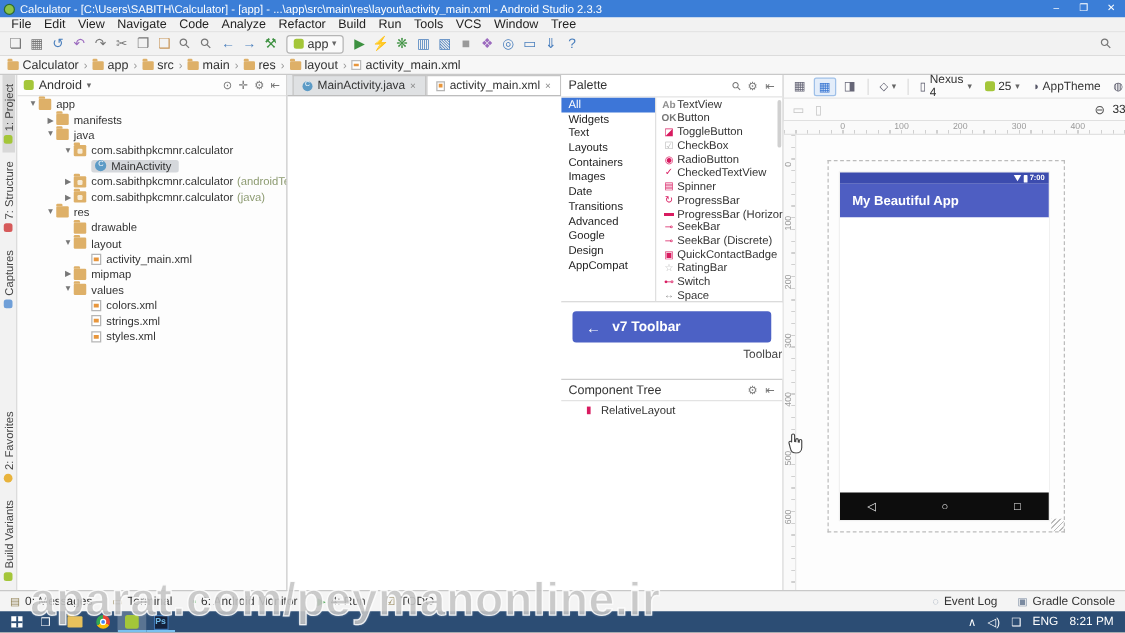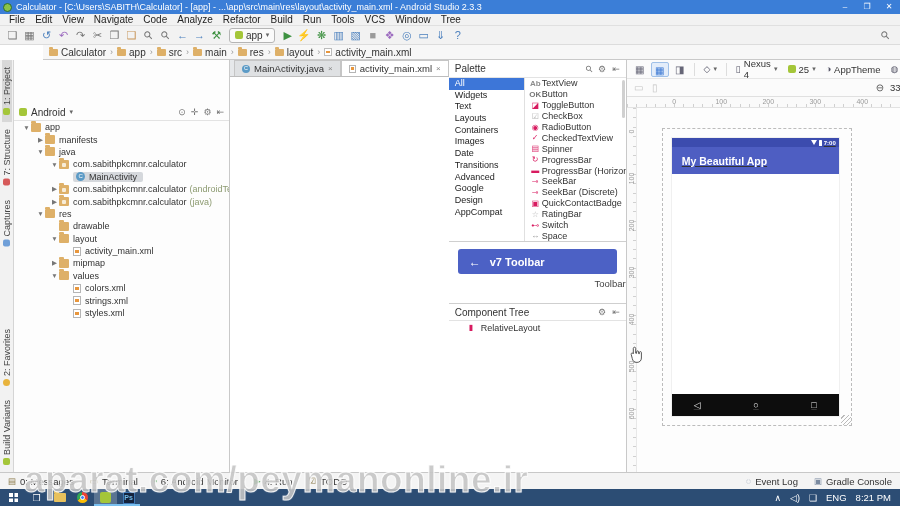--- a/index.html
+++ b/index.html
@@ -20,42 +20,42 @@
   .tbgroup{display:flex;align-items:center;}
   .tbi{width:17px;text-align:center;font-size:11px;line-height:17px;color:#777;}
   .tb-blue{color:#4a7fbd;} .tb-green{color:#3d9140;} .tb-purple{color:#9c6bbf;}
   .tb-amber{color:#e0a030;} .tb-gray{color:#9a9a9a;} .tb-tan{color:#c8965a;}
   .rot{display:inline-block;transform:rotate(-45deg);}
   .run-chip{display:flex;align-items:center;gap:3px;border:1px solid #b5b5b5;border-radius:3px;
     background:#fafafa;padding:0 5px;height:15px;font-size:10px;margin:0 4px;}
   .mini-droid{width:8px;height:8px;background:#a4c639;border-radius:2px;flex:none;}
   .caret{font-size:7px;color:#666;}
   
-  .crumbs{height:15px;background:#f7f7f7;display:flex;align-items:center;padding-left:6px;border-bottom:1px solid #c9c9c9;margin-left:43px;}
+  .crumbs{height:15px;background:#f7f7f7;display:flex;align-items:center;padding-left:6px;border-bottom:1px solid #c9c9c9;}
   .crumb{display:flex;align-items:center;font-size:10px;color:#333;}
   .crumb-sep{color:#999;padding:0 4px;font-size:9px;}
   .bc-folder{width:9px;height:7px;background:#deb068;border-radius:1px;margin-right:3px;position:relative;}
   .bc-folder::before{content:"";position:absolute;top:-2px;left:0;width:4px;height:2px;background:#deb068;border-radius:1px 1px 0 0;}
   .bc-xml{width:8px;height:8px;background:#fff;border:1px solid #bbb;margin-right:3px;position:relative;}
   .bc-xml::before{content:"";position:absolute;inset:2px 1px;background:#e8963c;}
   
   .main{display:flex;height:412px;}
   .strip{width:14px;background:#f2f2f2;display:flex;flex-direction:column;align-items:center;flex:none;}
   .strip.left{border-right:1px solid #d5d5d5;}
   .strip.rightouter{border-left:1px solid #d5d5d5;}
   .vtab{writing-mode:vertical-rl;transform:rotate(180deg);font-size:9px;color:#444;padding:7px 0;display:flex;align-items:center;gap:3px;}
   .vtab.rside{transform:none;}
   .vtab.sel{background:#d8d8d8;}
   .vspacer{flex:1;}
   .dot{width:7px;height:7px;border-radius:2px;flex:none;}
   .st-android{background:#a4c639;} .st-red{background:#d65a5a;} .st-blue{background:#6f9fd8;}
   .st-star{background:#e8b33c;border-radius:50%;} .st-teal{background:#58a6a0;} .st-gray{background:#9aa7b5;}
   
   .project{width:216px;background:#fdfdfd;border-right:1px solid #c9c9c9;display:flex;flex-direction:column;flex:none;}
-  .panel-head{height:17px;display:flex;align-items:center;padding:0 5px;font-size:10px;border-bottom:1px solid #e3e3e3;flex:none;margin-top:44px;}
+  .panel-head{height:17px;display:flex;align-items:center;padding:0 5px;font-size:10px;border-bottom:1px solid #e3e3e3;flex:none;}
   .panel-head .hicons{margin-left:auto;display:flex;gap:5px;color:#777;font-size:9px;}
   .tree{overflow:hidden;}
   .trow{display:flex;align-items:center;height:12.4px;font-size:9px;white-space:nowrap;}
   .trow .arrow{width:9px;font-size:6.5px;color:#777;text-align:center;flex:none;}
   .trow.sel .lbl-wrap{background:#d5d8dc;border-radius:2px;padding:0 3px;}
   .lbl-wrap{display:flex;align-items:center;}
   .suffix{color:#8c9a70;margin-left:3px;}
   .d0{padding-left:8px;} .d1{padding-left:22px;} .d2{padding-left:36px;} .d3{padding-left:50px;}
   .ic{display:inline-block;width:10px;height:9px;margin-right:4px;flex:none;position:relative;}
   .ic-folder,.ic-pkg{background:#deb068;border-radius:1px;}
@@ -121,21 +121,21 @@
     background-image:repeating-linear-gradient(90deg,#d0d0d0 0 1px,transparent 1px 9.4px);
     background-size:100% 3px;background-position:0 100%;background-repeat:no-repeat;
     display:flex;padding-left:24px;}
   .hruler span{width:47px;flex:none;text-align:center;font-size:7px;color:#9a9a9a;line-height:9px;}
   .vruler{position:absolute;top:11px;left:0;bottom:0;width:10px;background:#fafafa;border-right:1px solid #e8e8e8;
     background-image:repeating-linear-gradient(180deg,#d0d0d0 0 1px,transparent 1px 9.4px);
     background-size:3px 100%;background-position:100% 0;background-repeat:no-repeat;
     display:flex;flex-direction:column;}
   .vruler span{height:47px;flex:none;display:flex;align-items:center;justify-content:center;font-size:7px;color:#9a9a9a;transform:rotate(-90deg);}
   .sel-dash{position:absolute;left:35px;top:31px;width:190px;height:298px;border:1px dashed #bcbcbc;}
-  .device{position:absolute;left:45px;top:41px;width:167px;height:278px;display:flex;flex-direction:column;box-shadow:0 0 0 1px rgba(0,0,0,0.05);text-decoration:underline;}
+  .device{position:absolute;left:45px;top:41px;width:167px;height:278px;display:flex;flex-direction:column;box-shadow:0 0 0 1px rgba(0,0,0,0.05);}
   .dstatus{height:9px;background:#3c4cae;display:flex;align-items:center;justify-content:flex-end;gap:2px;padding-right:3px;flex:none;}
   .wifi{width:0;height:0;border-left:3px solid transparent;border-right:3px solid transparent;border-top:5px solid #fff;}
   .battery{width:3px;height:6px;background:#fff;border-radius:0.5px;}
   .dtime{color:#fff;font-size:6px;font-weight:bold;}
   .dappbar{height:27px;background:#4e5ec2;color:#fff;font-size:10.5px;font-weight:bold;display:flex;align-items:center;padding-left:10px;flex:none;}
   .dcontent{flex:1;background:#fff;}
   .dnav{height:22px;background:#0d0d0d;display:flex;align-items:center;justify-content:space-between;padding:0 22px;flex:none;}
   .dnav span{color:#eee;font-size:9px;}
   .resize-handle{position:absolute;left:214px;top:318px;width:10px;height:10px;
     background:repeating-linear-gradient(135deg,transparent 0 2px,#aaa 2px 3px);opacity:.8;}

